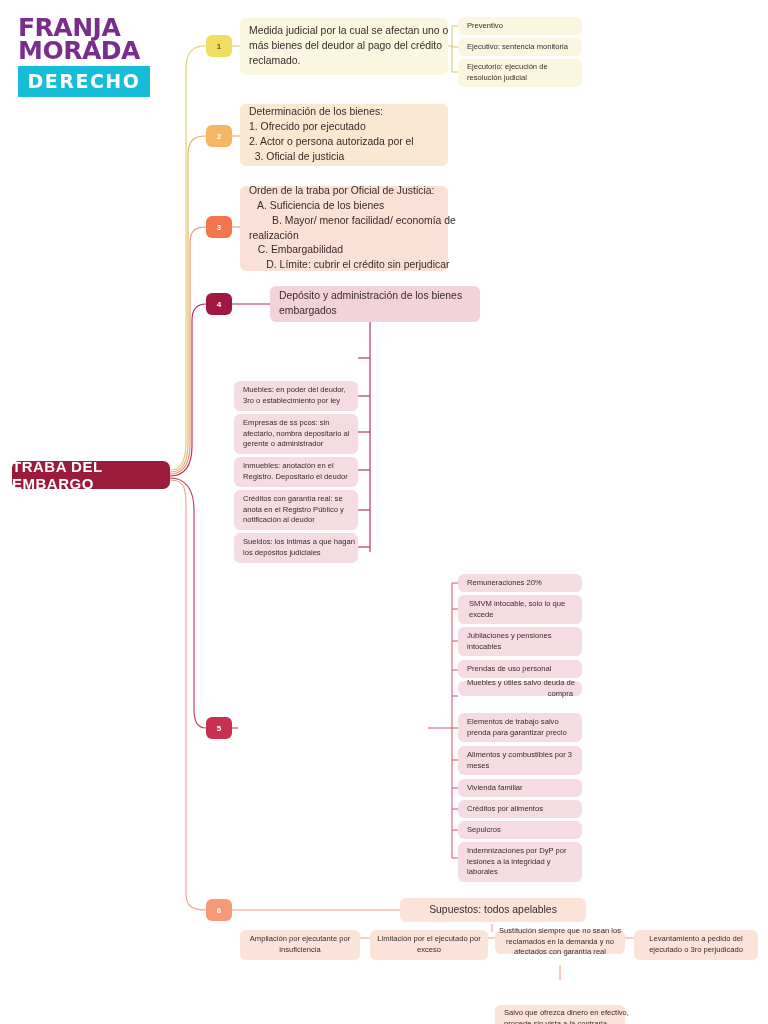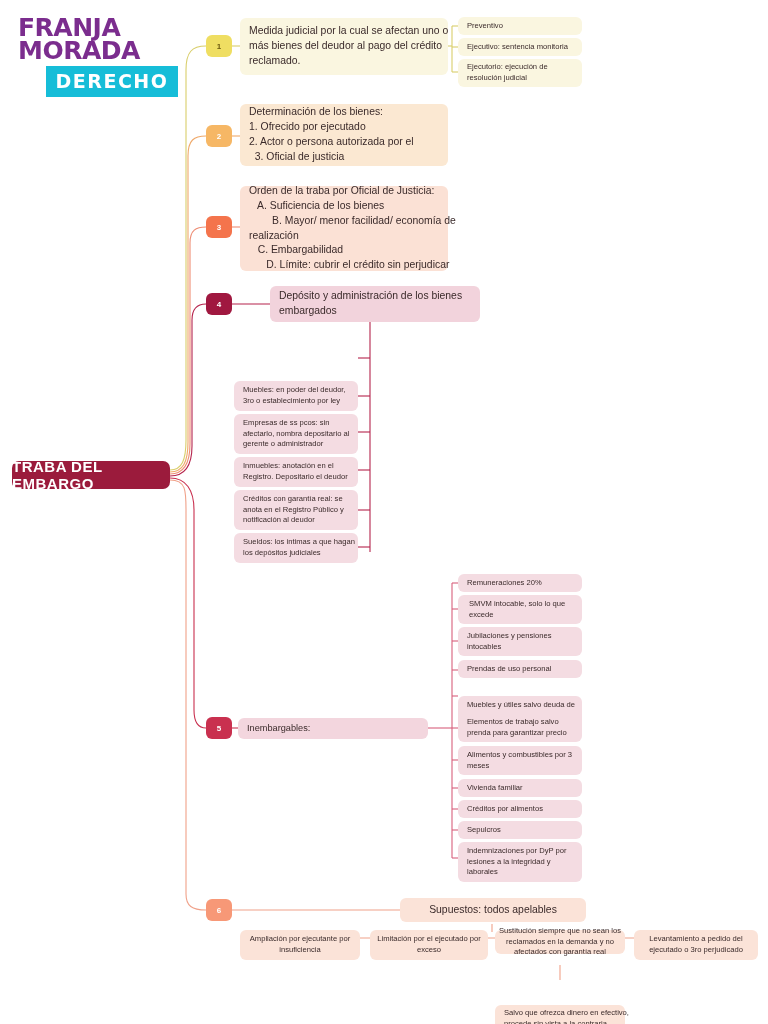--- a/index.html
+++ b/index.html
@@ -37,21 +37,20 @@
   }
   .logo-l1 { font-size: 25px; }
   .logo-l2 { font-size: 25px; }
   .logo-bar {
     margin-top: 4px;
     background: #16BDD8;
     padding: 4px 8px 5px 8px;
     display: block;
     width: 132px;
     text-align: center;
-    margin-left: 28px;
   }
   .logo-l3 {
     font-family: "DejaVu Sans", sans-serif;
     font-weight: 700;
     font-size: 19px;
     color: #ffffff;
     letter-spacing: 1.5px;
   }
 
   
@@ -259,39 +258,36 @@
     <span class="ln">notificación al deudor</span>
   </div>
   <div class="box tiny c-pink2" style="left:234px; top:533px; width:124px; height:30px;">
     <span class="ln">Sueldos: los intimas a que hagan</span>
     <span class="ln">los depósitos judiciales</span>
   </div>
 
   <div class="badge" style="left:206px; top:717px; background:#C9304F;">
     <span>5</span>
   </div>
-  <div class="box c-pink3" style="left:238px; top:718px; width:190px; height:21px;">
-    <span class="ln">Inembargables:</span>
-  </div>
 
   <div class="box tiny c-pink2" style="left:458px; top:574px; width:124px; height:18px;">
     <span class="ln">Remuneraciones 20%</span>
   </div>
   <div class="box tiny c-pink2" style="left:458px; top:595px; width:124px; height:29px;padding-left:11px;">
     <span class="ln">SMVM intocable, solo lo que</span>
     <span class="ln">excede</span>
   </div>
   <div class="box tiny c-pink2" style="left:458px; top:627px; width:124px; height:29px;">
     <span class="ln">Jubilaciones y pensiones</span>
     <span class="ln">intocables</span>
   </div>
   <div class="box tiny c-pink2" style="left:458px; top:660px; width:124px; height:18px;">
     <span class="ln">Prendas de uso personal</span>
   </div>
-  <div class="box tiny c-pink2" style="left:458px; top:696px; width:124px; height:29px;">
+  <div class="box tiny c-pink2" style="left:458px; top:681px; width:124px; height:15px;text-align:right;">
     <span class="ln">Muebles y útiles salvo deuda de</span>
     <span class="ln">compra</span>
   </div>
   <div class="box tiny c-pink2" style="left:458px; top:713px; width:124px; height:29px;">
     <span class="ln">Elementos de trabajo salvo</span>
     <span class="ln">prenda para garantizar precio</span>
   </div>
   <div class="box tiny c-pink2" style="left:458px; top:746px; width:124px; height:29px;">
     <span class="ln">Alimentos y combustibles por 3</span>
     <span class="ln">meses</span>

